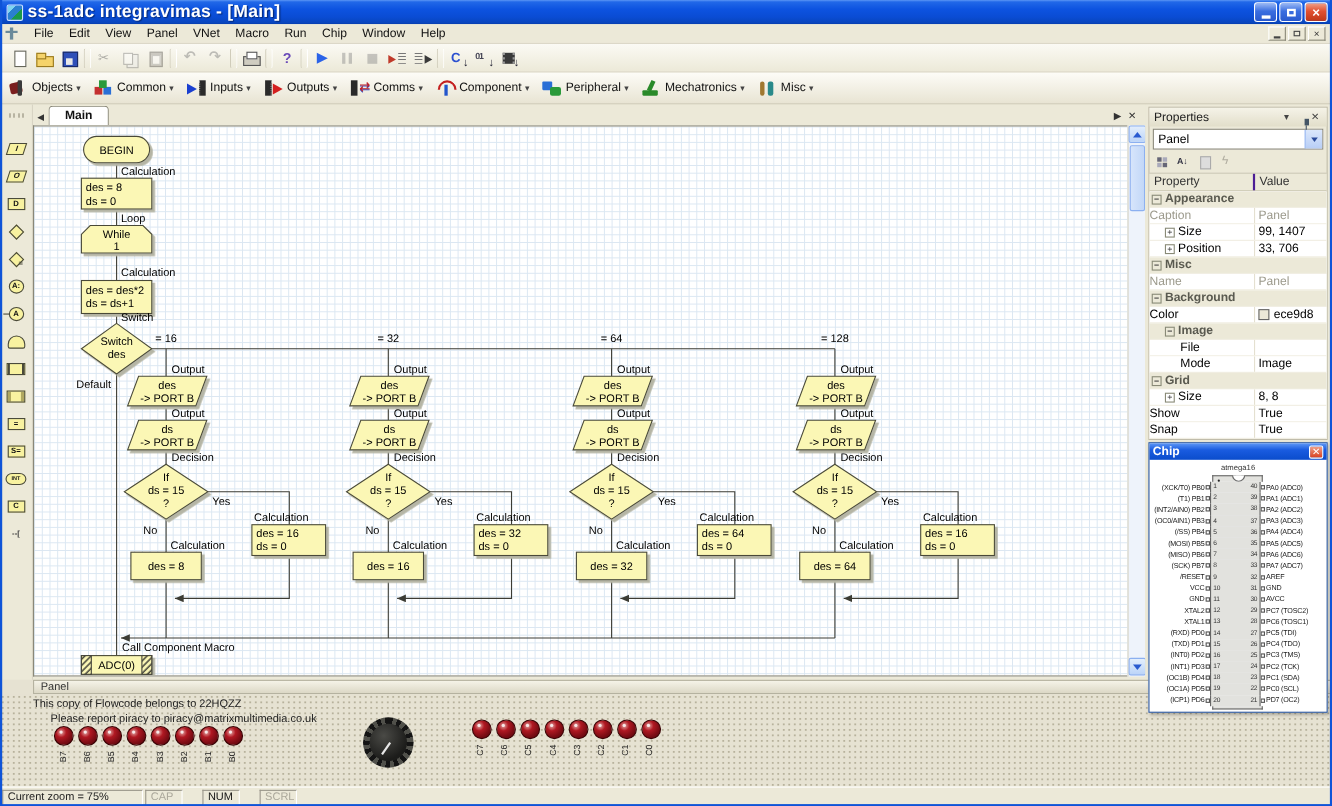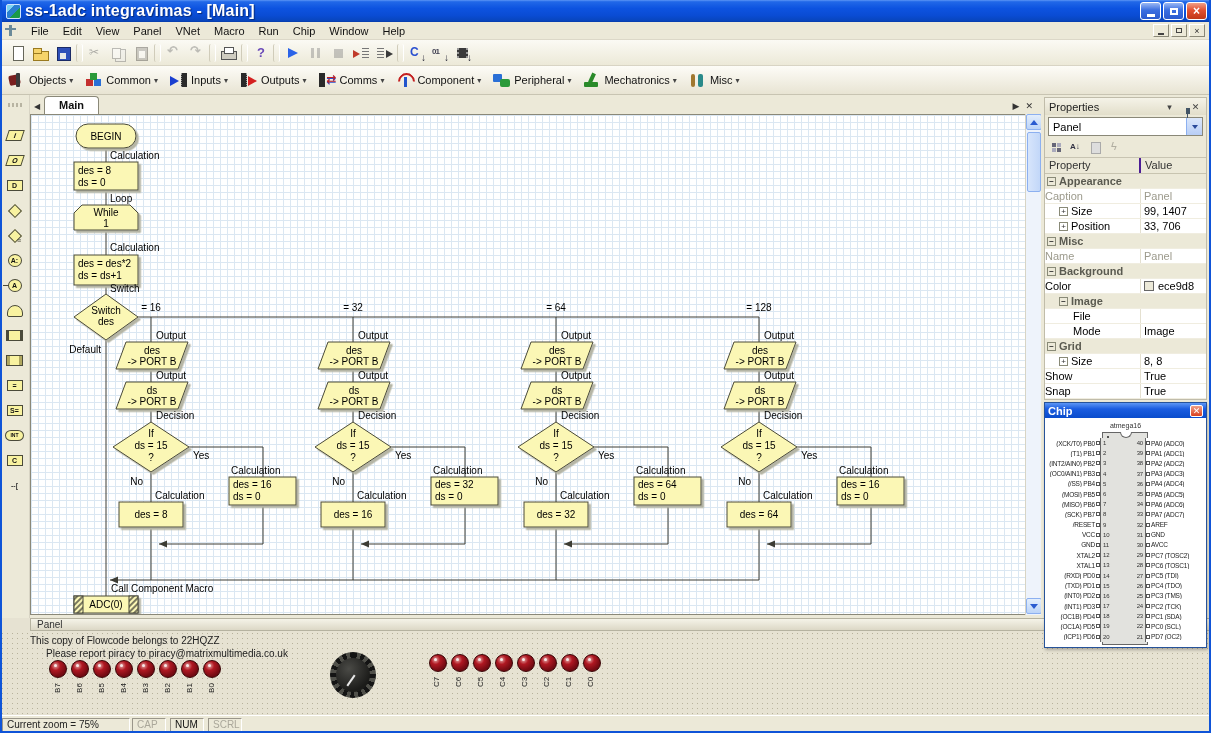--- a/index.html
+++ b/index.html
@@ -1226,21 +1226,21 @@
           <div class="led-unit">
             <span class="led-bulb"></span>
             <span class="led-label">C0</span>
           </div>
         </div>
     </div>
   </div>
 
   <div id="statusbar">
     <span class="scell" id="sc-zoom">Current zoom = 75%</span>
-    <span style="display:flex;gap:4px">
+    <span style="display:flex;gap:18px">
 
     <span class="scell sind off">CAP</span>
         <span class="scell sind on">NUM</span>
         <span class="scell sind off">SCRL</span>
       </span>
   </div>
 
   <div class="frame" id="frame-l"></div>
   <div class="frame" id="frame-r"></div>
   <div class="frame" id="frame-b"></div>

